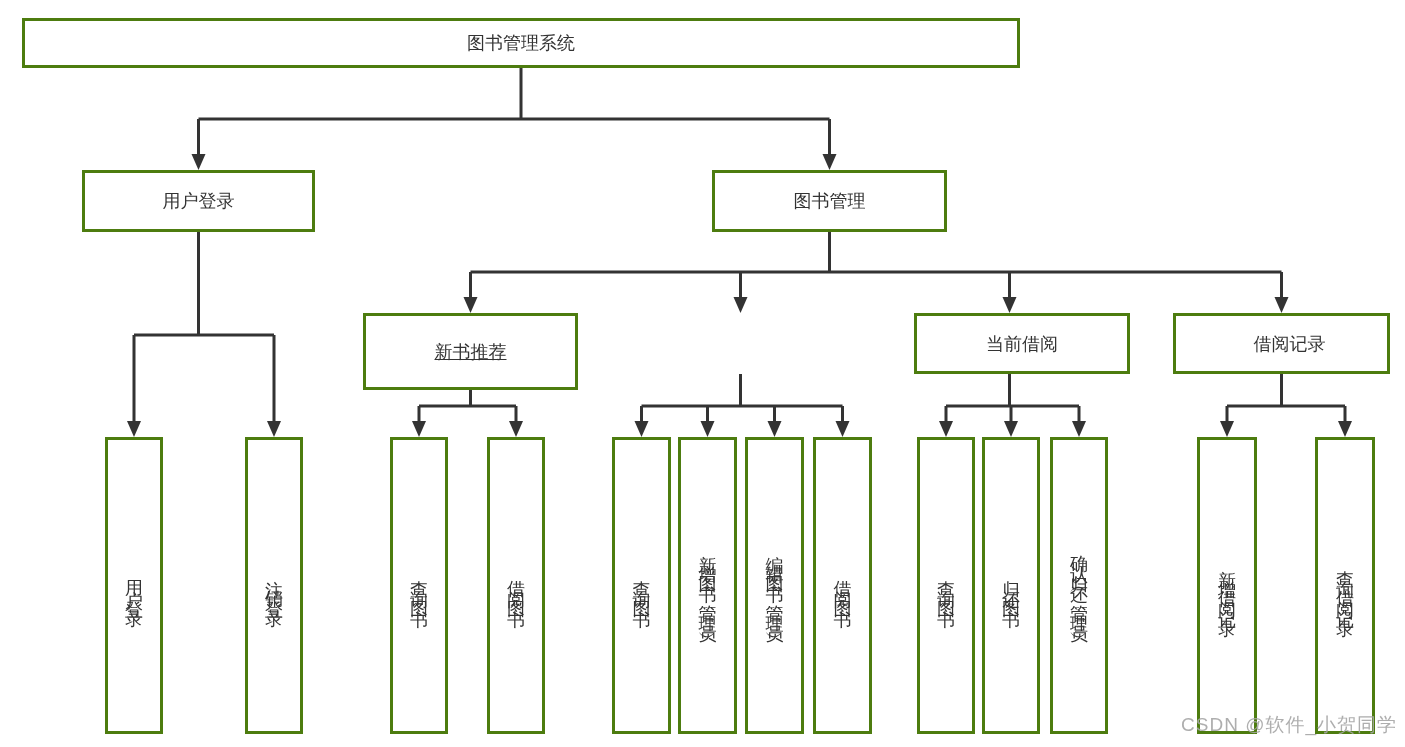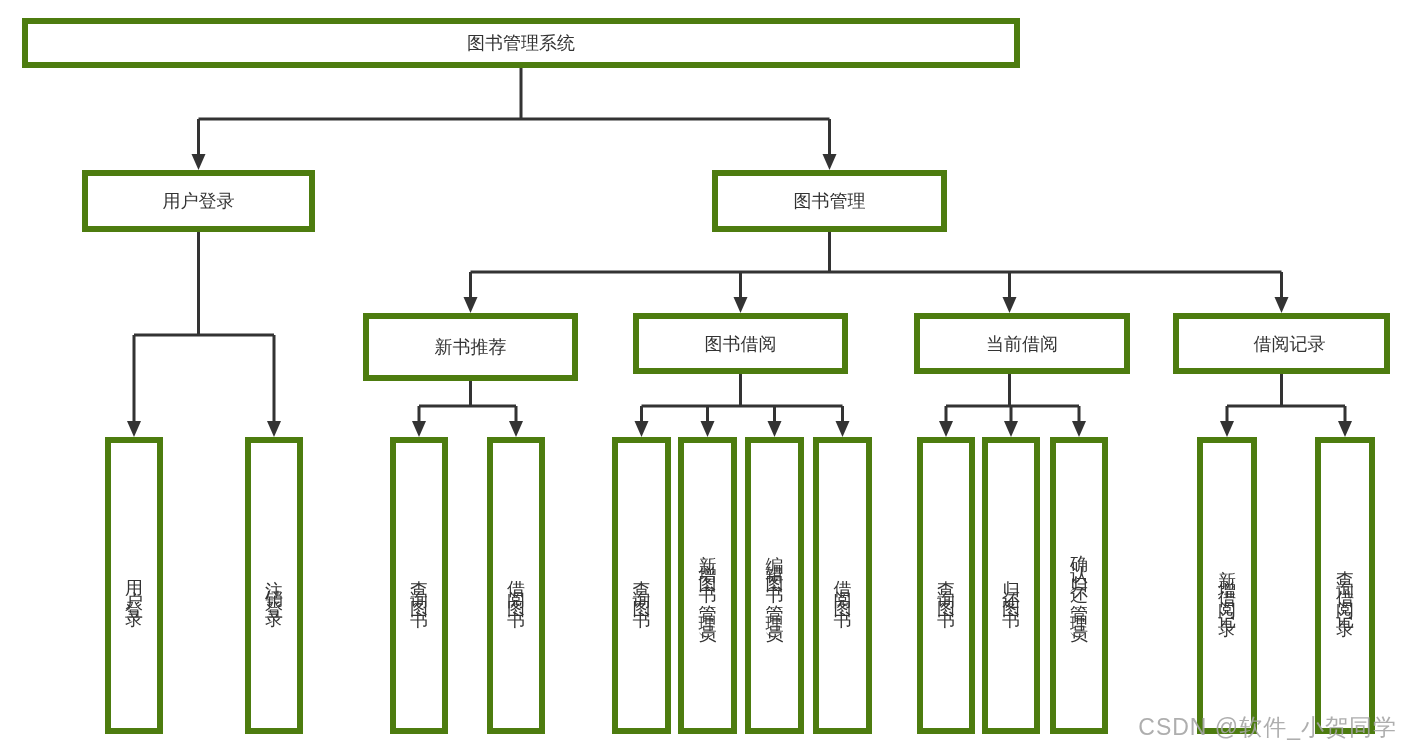--- a/index.html
+++ b/index.html
@@ -17,42 +17,42 @@
   }
   #connector-layer {
     position: absolute;
     left: 0;
     top: 0;
     z-index: 1;
   }
   .box {
     position: absolute;
     box-sizing: border-box;
-    border: 6px solid #4d7c0f;
+    border: 3px solid #4d7c0f;
     background: #ffffff;
     color: #333333;
     display: flex;
     align-items: center;
     justify-content: center;
     font-size: 18px;
     line-height: 1;
     z-index: 2;
   }
   .vbox .vtext {
     writing-mode: vertical-rl;
     letter-spacing: 10px;
     white-space: nowrap;
   }
   
   .n-root   { left: 22px;   top: 18px;  width: 998px; height: 50px; }
   
   .n-login  { left: 82px;   top: 170px; width: 233px; height: 62px; }
   .n-mgmt   { left: 712px;  top: 170px; width: 235px; height: 62px; }
   
-  .n-newbook{ left: 363px;  top: 313px; width: 215px; height: 68px; }
+  .n-newbook{ left: 363px;  top: 313px; width: 215px; height: 77px; text-decoration: underline; }
   .n-borrow { left: 633px;  top: 313px; width: 215px; height: 61px; }
   .n-current{ left: 902px;  top: 313px; width: 216px; height: 61px; margin-left: 12px; }
   .n-records{ left: 1173px; top: 313px; width: 217px; height: 61px; padding-left: 16px; }
   
   .l-1a { left: 105px;  top: 437px; width: 58px; height: 297px; }
   .l-1b { left: 245px;  top: 437px; width: 58px; height: 297px; }
   .l-2a { left: 390px;  top: 437px; width: 58px; height: 297px; }
   .l-2b { left: 487px;  top: 437px; width: 58px; height: 297px; }
   .l-3a { left: 612px;  top: 437px; width: 59px; height: 297px; }
   .l-3b { left: 678px;  top: 437px; width: 59px; height: 297px; }
@@ -61,21 +61,21 @@
   .l-4a { left: 917px;  top: 437px; width: 58px; height: 297px; }
   .l-4b { left: 982px;  top: 437px; width: 58px; height: 297px; }
   .l-4c { left: 1050px; top: 437px; width: 58px; height: 297px; }
   .l-5a { left: 1197px; top: 437px; width: 60px; height: 297px; }
   .l-5b { left: 1315px; top: 437px; width: 60px; height: 297px; }
   #watermark {
     position: absolute;
     right: 8px;
     top: 712px;
     z-index: 3;
-    font-size: 23px;
+    font-size: 19px;
     color: rgba(165, 165, 165, 0.9);
     letter-spacing: 1px;
     white-space: nowrap;
   }
 </style>
 </head>
 <body>
 
 <div id="stage">
 
@@ -126,23 +126,20 @@
   <div class="box n-login">
     <span>用户登录</span>
   </div>
   <div class="box n-mgmt">
     <span>图书管理</span>
   </div>
 
   <div class="box n-newbook">
     <span>新书推荐</span>
   </div>
-  <div class="box n-borrow">
-    <span>图书借阅</span>
-  </div>
   <div class="box n-current">
     <span>当前借阅</span>
   </div>
   <div class="box n-records">
     <span>借阅记录</span>
   </div>
 
   <div class="box vbox l-1a">
     <span class="vtext">用户登录</span>
   </div>

